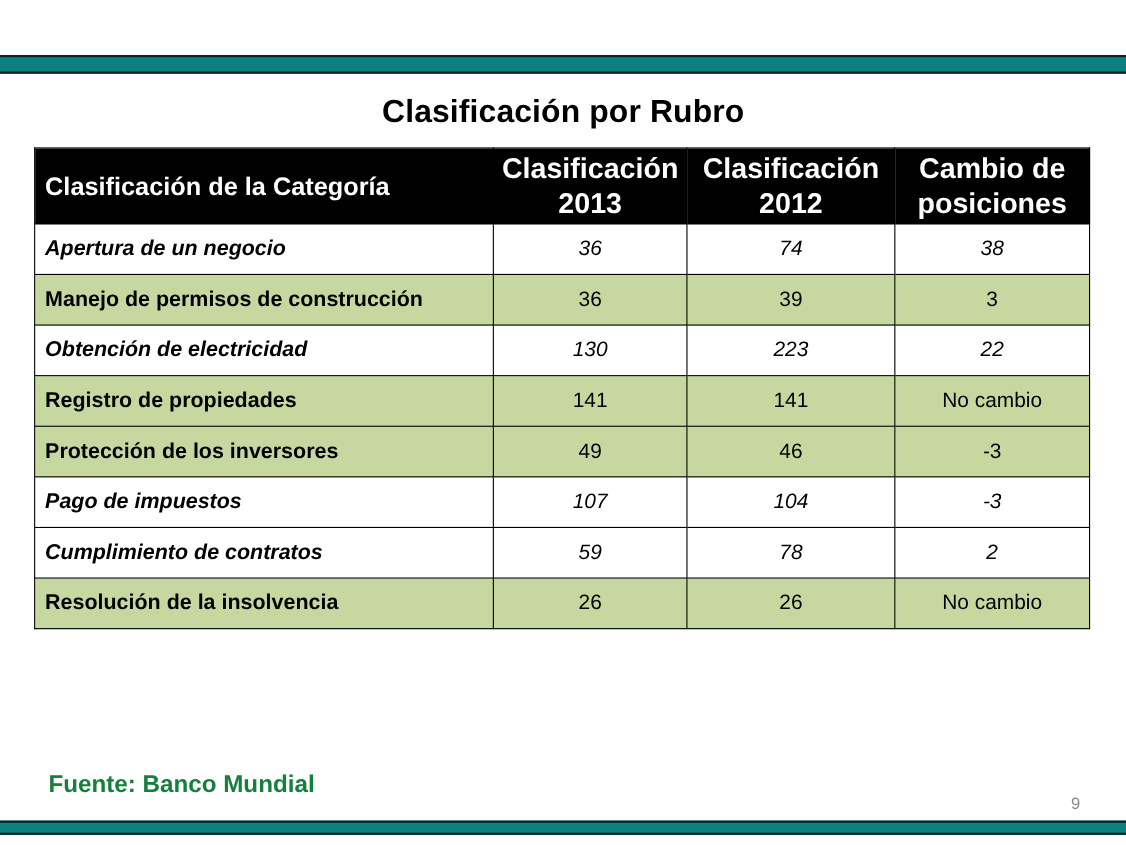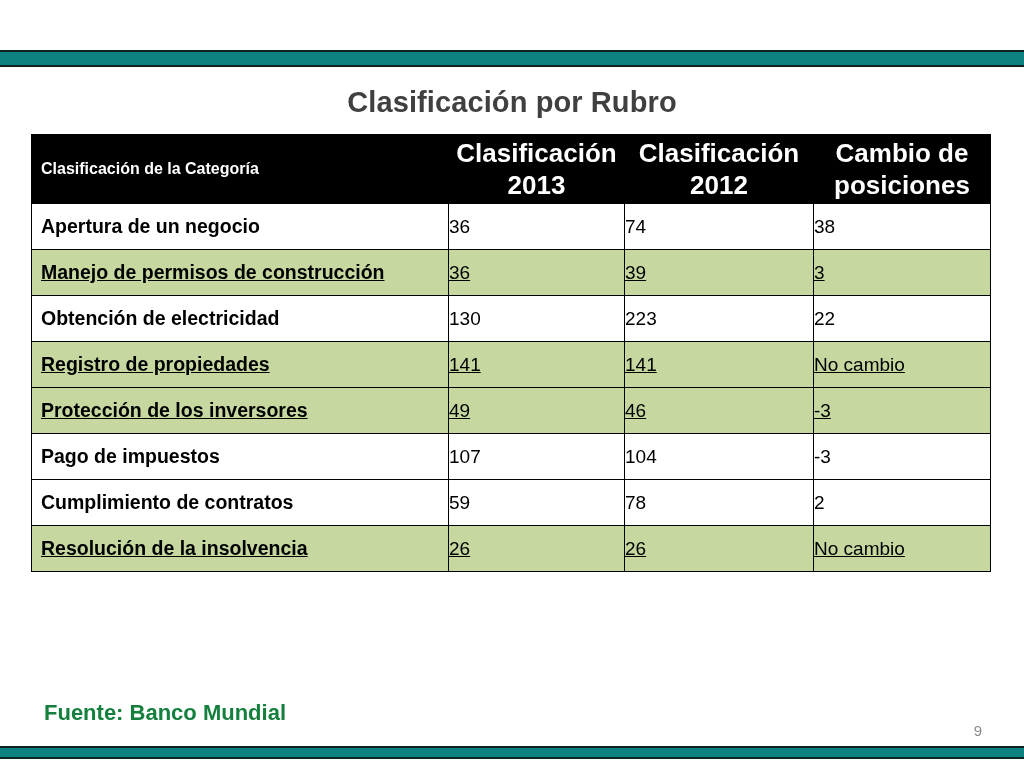--- a/index.html
+++ b/index.html
@@ -30,21 +30,21 @@
 
   
   .slide-title {
     position: absolute;
     top: 86px;
     left: 0;
     width: 1024px;
     text-align: center;
     font-size: 29px;
     font-weight: bold;
-    color: #404040;
+    color: #000000;
     letter-spacing: 0.1px;
   }
 
   
   .table-wrap {
     position: absolute;
     left: 31px;
     top: 134px;
     width: 959px;
   }
@@ -71,45 +71,45 @@
     color: #ffffff;
     font-weight: bold;
     font-size: 26px;
     height: 68px;
     line-height: 1.25;
     border-color: #000000;
   }
   thead th.h-label {
     text-align: left;
     padding-left: 9px;
-    font-size: 16px;
+    font-size: 23px;
   }
   thead th.h-num {
     text-align: center;
   }
   thead th .hline { display: block; }
 
   
   tbody td {
     height: 45px;
     font-size: 19px;
     color: #000000;
   }
   tbody td.cell-label {
     text-align: left;
     padding-left: 9px;
     font-weight: bold;
     font-size: 19.5px;
   }
   tbody td.cell-num {
-    text-align: left;
+    text-align: center;
     font-weight: normal;
   }
-  tbody tr.row-white td { background: #ffffff; }
-  tbody tr.row-green td { background: #c6d8a0; text-decoration: underline; }
+  tbody tr.row-white td { background: #ffffff; font-style: italic; }
+  tbody tr.row-green td { background: #c6d8a0; }
 
   
   .source-note {
     position: absolute;
     left: 44px;
     top: 700px;
     font-size: 22px;
     font-weight: bold;
     color: #15803d;
   }

